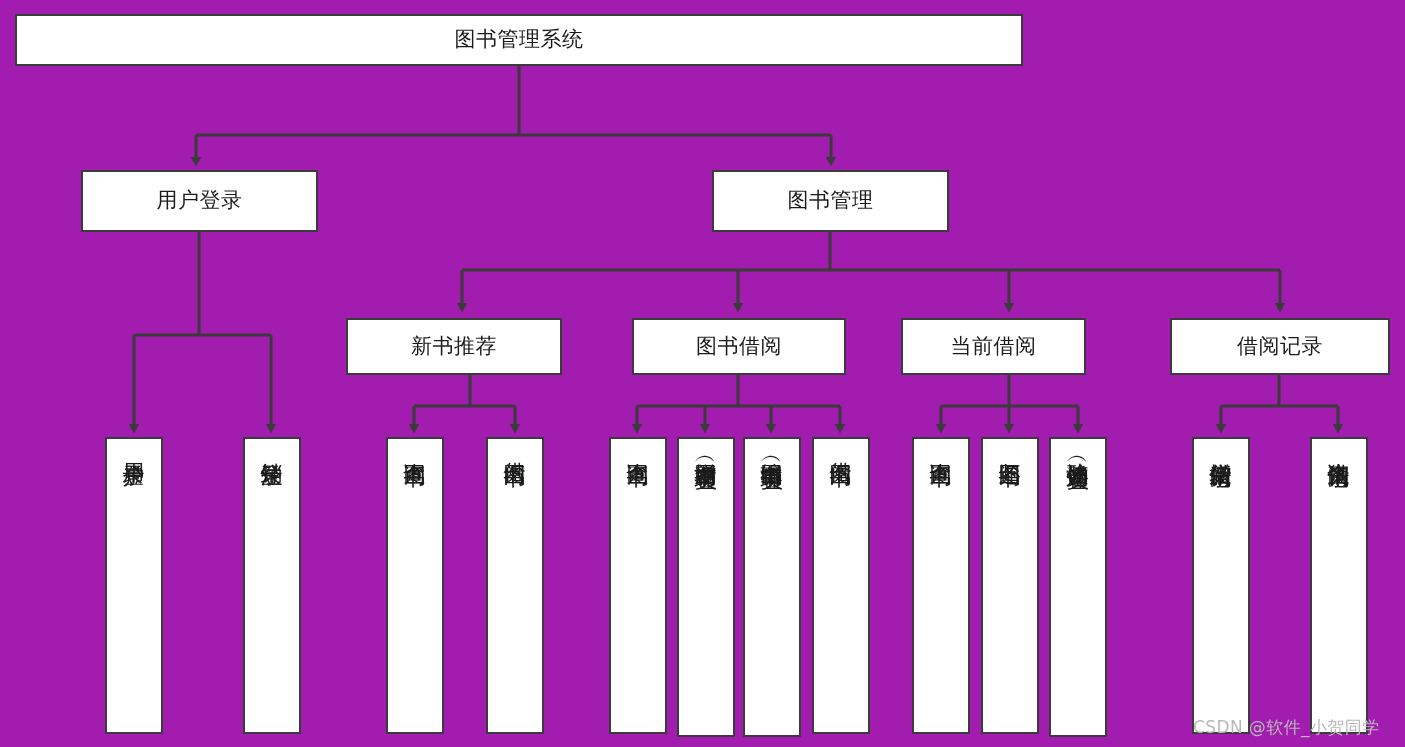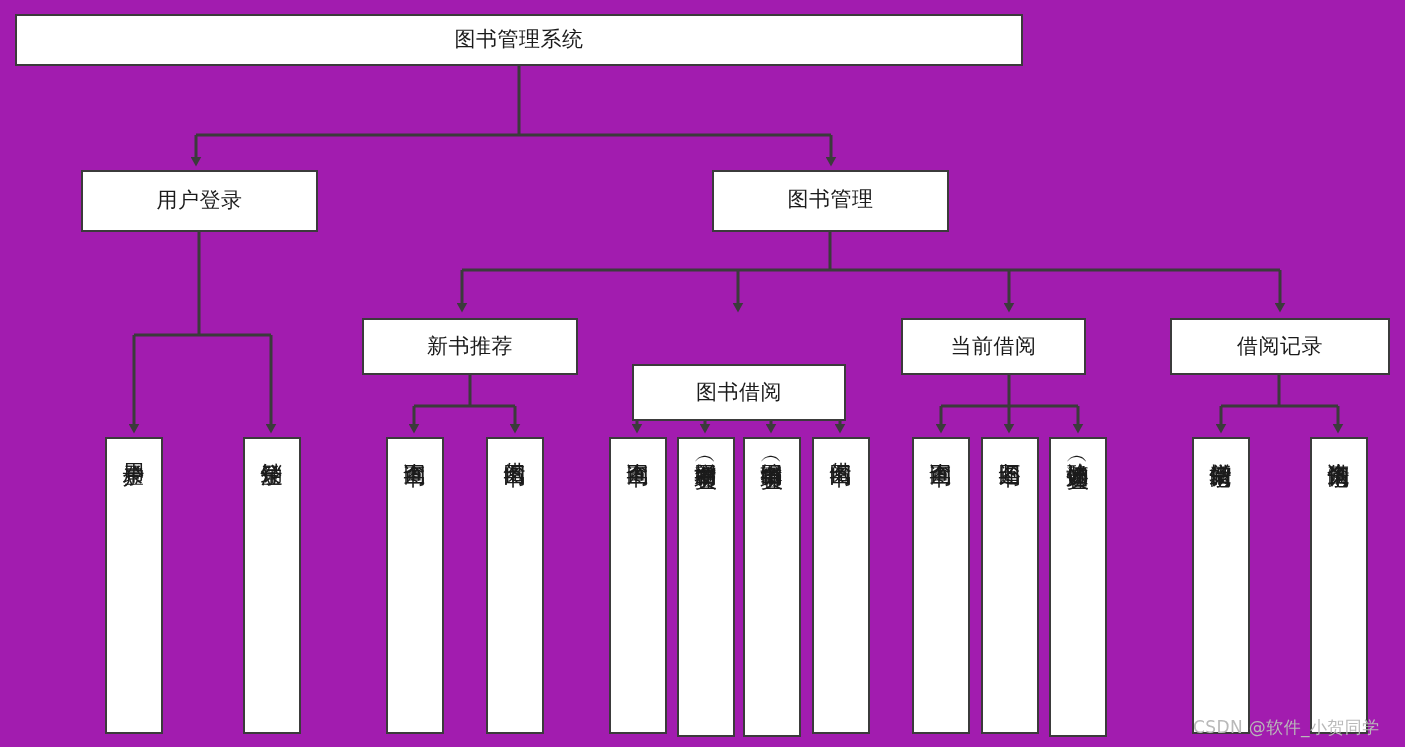--- a/index.html
+++ b/index.html
@@ -123,29 +123,29 @@
   </svg>
 
   <div class="node horiz" style="left:15px; top:14px; width:1008px; height:52px;">
     <span class="node-label">图书管理系统</span>
   </div>
 
   <div class="node horiz" style="left:81px; top:170px; width:237px; height:62px;">
     <span class="node-label">用户登录</span>
   </div>
 
-  <div class="node horiz" style="left:712px; top:170px; width:237px; height:62px;font-family:Liberation Mono, monospace;">
+  <div class="node horiz" style="left:712px; top:170px; width:237px; height:62px;">
     <span class="node-label">图书管理</span>
   </div>
 
-  <div class="node horiz" style="left:362px; top:318px; width:216px; height:57px;">
+  <div class="node horiz" style="left:346px; top:318px; width:216px; height:57px;">
     <span class="node-label">新书推荐</span>
   </div>
 
-  <div class="node horiz" style="left:632px; top:318px; width:214px; height:57px;margin-top:46px;">
+  <div class="node horiz" style="left:632px; top:318px; width:214px; height:57px;">
     <span class="node-label">图书借阅</span>
   </div>
 
   <div class="node horiz" style="left:901px; top:318px; width:185px; height:57px;">
     <span class="node-label">当前借阅</span>
   </div>
 
   <div class="node horiz" style="left:1170px; top:318px; width:220px; height:57px;">
     <span class="node-label">借阅记录</span>
   </div>

